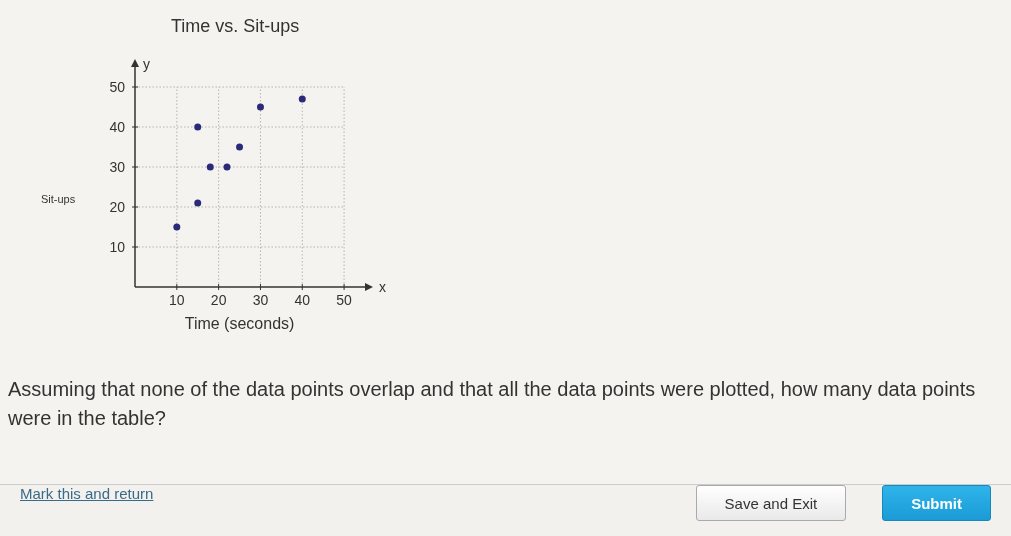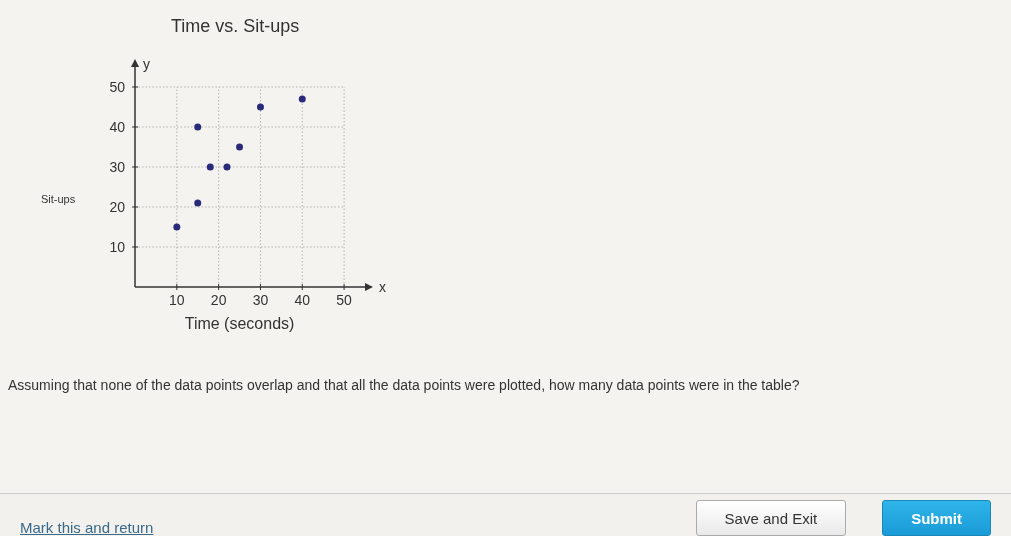--- a/index.html
+++ b/index.html
@@ -35,34 +35,34 @@
       color: #333;
     }
     .plot-container {
       position: relative;
     }
     .question-text {
       position: absolute;
       top: 375px;
       left: 8px;
       right: 8px;
-      font-size: 14px;
+      font-size: 20px;
       color: #333;
       line-height: 1.45;
     }
     .bottom-bar {
       position: absolute;
       bottom: 0;
       left: 0;
       right: 0;
-      height: 43px;
+      height: 52px;
       border-top: 1px solid #ccc;
       background: #f3f1ed;
       display: flex;
-      align-items: flex-end;
+      align-items: flex-start;
       padding: 0 20px;
     }
     .mark-return {
       color: #3a6a8a;
       text-decoration: underline;
       font-size: 15px;
       cursor: pointer;
     }
     .spacer { flex: 1; }
     .btn {

